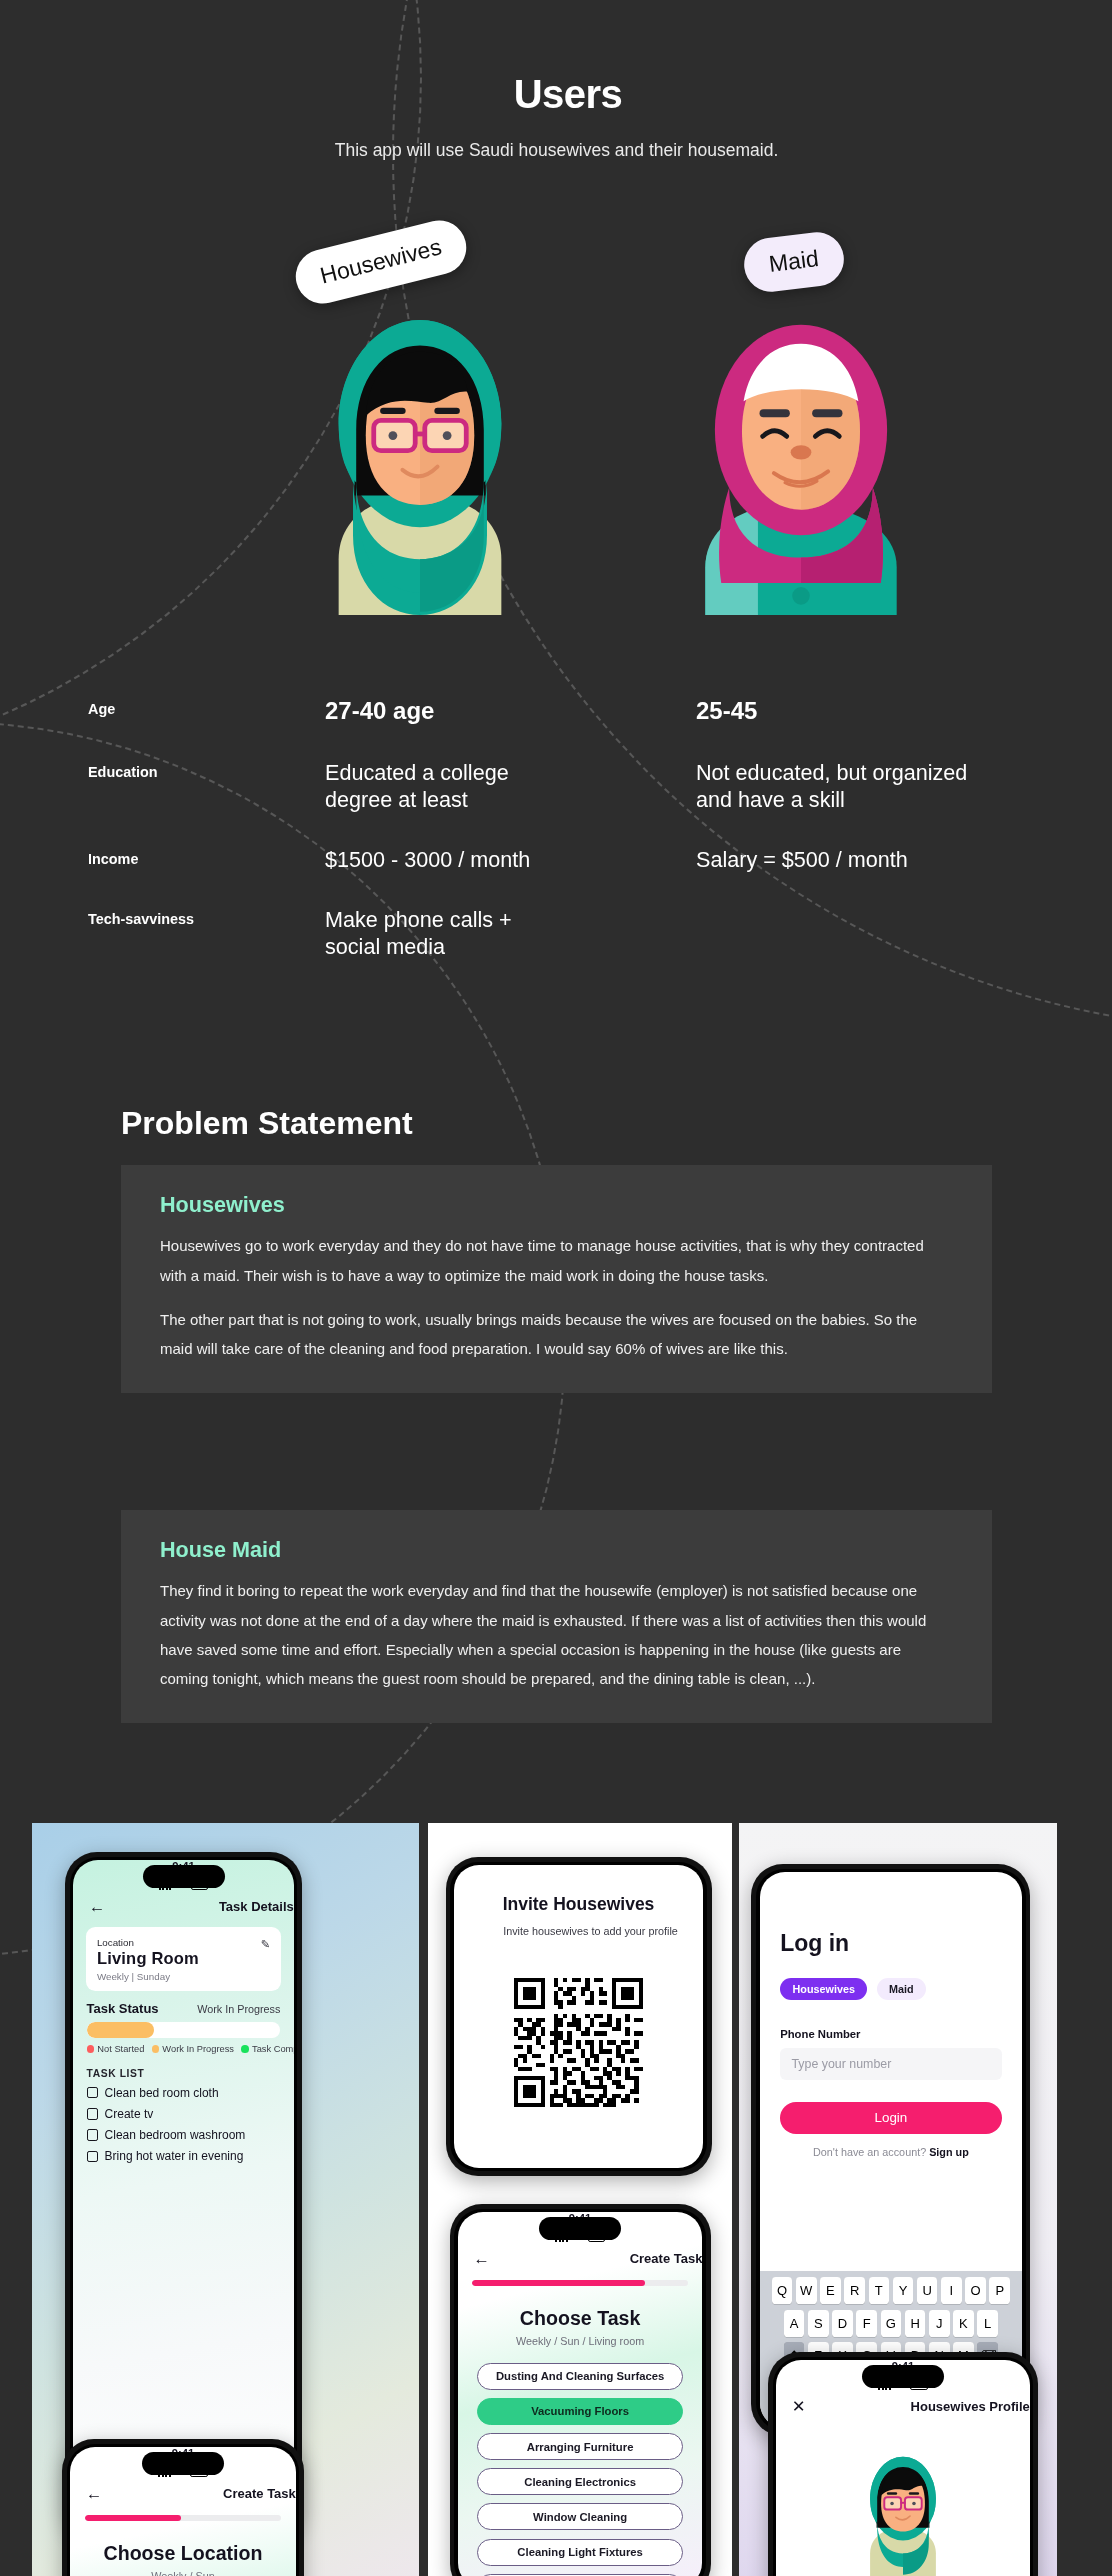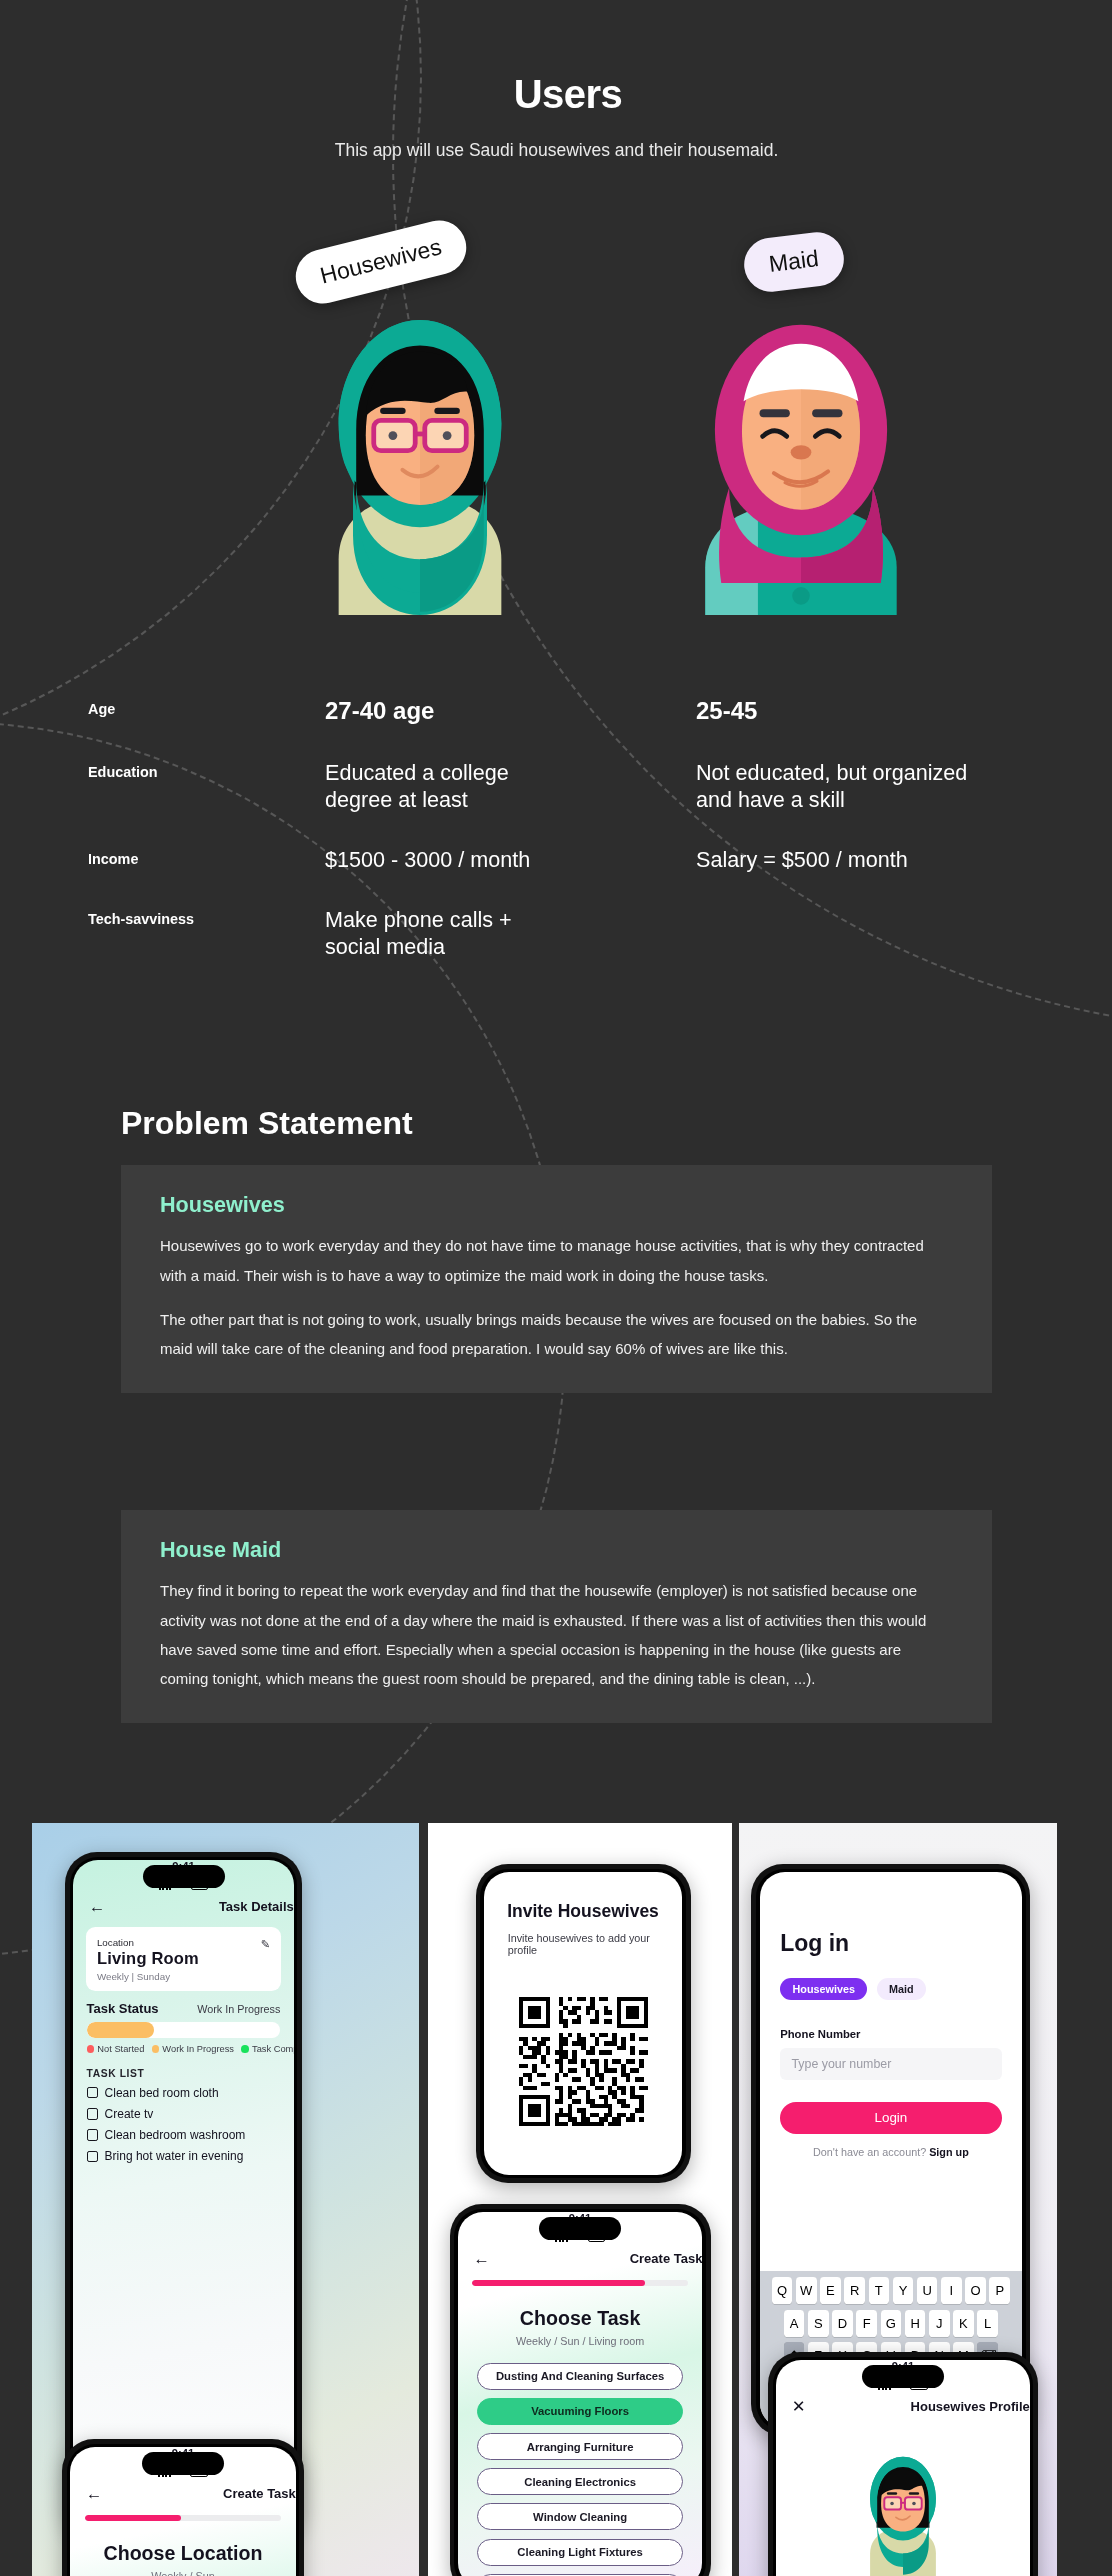--- a/index.html
+++ b/index.html
@@ -111,21 +111,21 @@
   .ti { display:flex; align-items:center; gap:6.7px; margin-top:7.2px; font-size:12px; }
   .cbx { width:11.3px; height:11.3px; border:1.3px solid #15141c; border-radius:2.1px; flex:none; }
   .ph1-btns { position:absolute; left:0; right:0; bottom:11.3px; padding:0 13.4px; }
   .btn { height:28px; border-radius:14.4px; display:flex; align-items:center; justify-content:center;
          font-size:12.4px; font-weight:700; }
   .btn-ghost { border:0.8px solid #6a5d86; color:#181622; background:#fff; }
   .btn-pink { background:#f4traceholder; }
   .btn-pink { background:#f51e6e; color:#fff; margin-top:7.2px; }
 
   
-  .ph2 { left:17.5px; top:41px; width:215px; height:319px;margin-left:30px; }
+  .ph2 { left:17.5px; top:34px; width:266px; height:319px; }
   .ph2 .screen { background:#fff; display:flex; flex-direction:column; align-items:center; }
   .ph2 .ttl { font-size:17.5px; font-weight:700; margin-top:29px; }
   .ph2 .sub { font-size:10.8px; color:#3a3a44; margin-top:10.3px;padding-left:24px; }
   .qr { margin-top:41px; width:129px; height:129px; }
 
   
   .ph3 { left:21.6px; top:381px; width:261px; height:392px; }
   .ph3 .screen { background:linear-gradient(165deg,#ffffff 0%,#ffffff 22%,#d8f6e6 46%,#ebf7f1 70%,#f6eefb 100%); }
   .prog { margin:8.2px 14.4px 0; height:6.2px; border-radius:4.1px; background:#ececee; overflow:hidden; }
   .prog i { display:block; height:100%; background:#f51e6e; border-radius:4.1px; }

